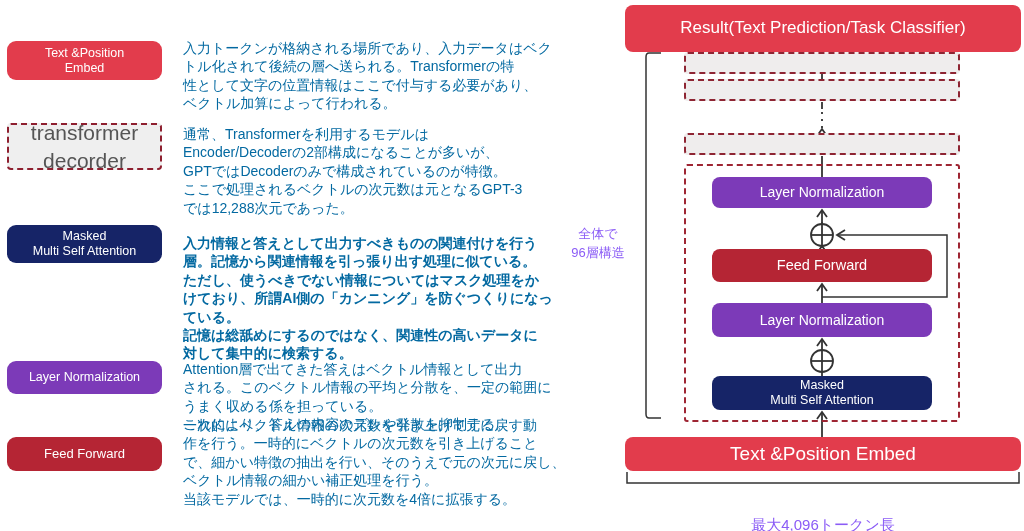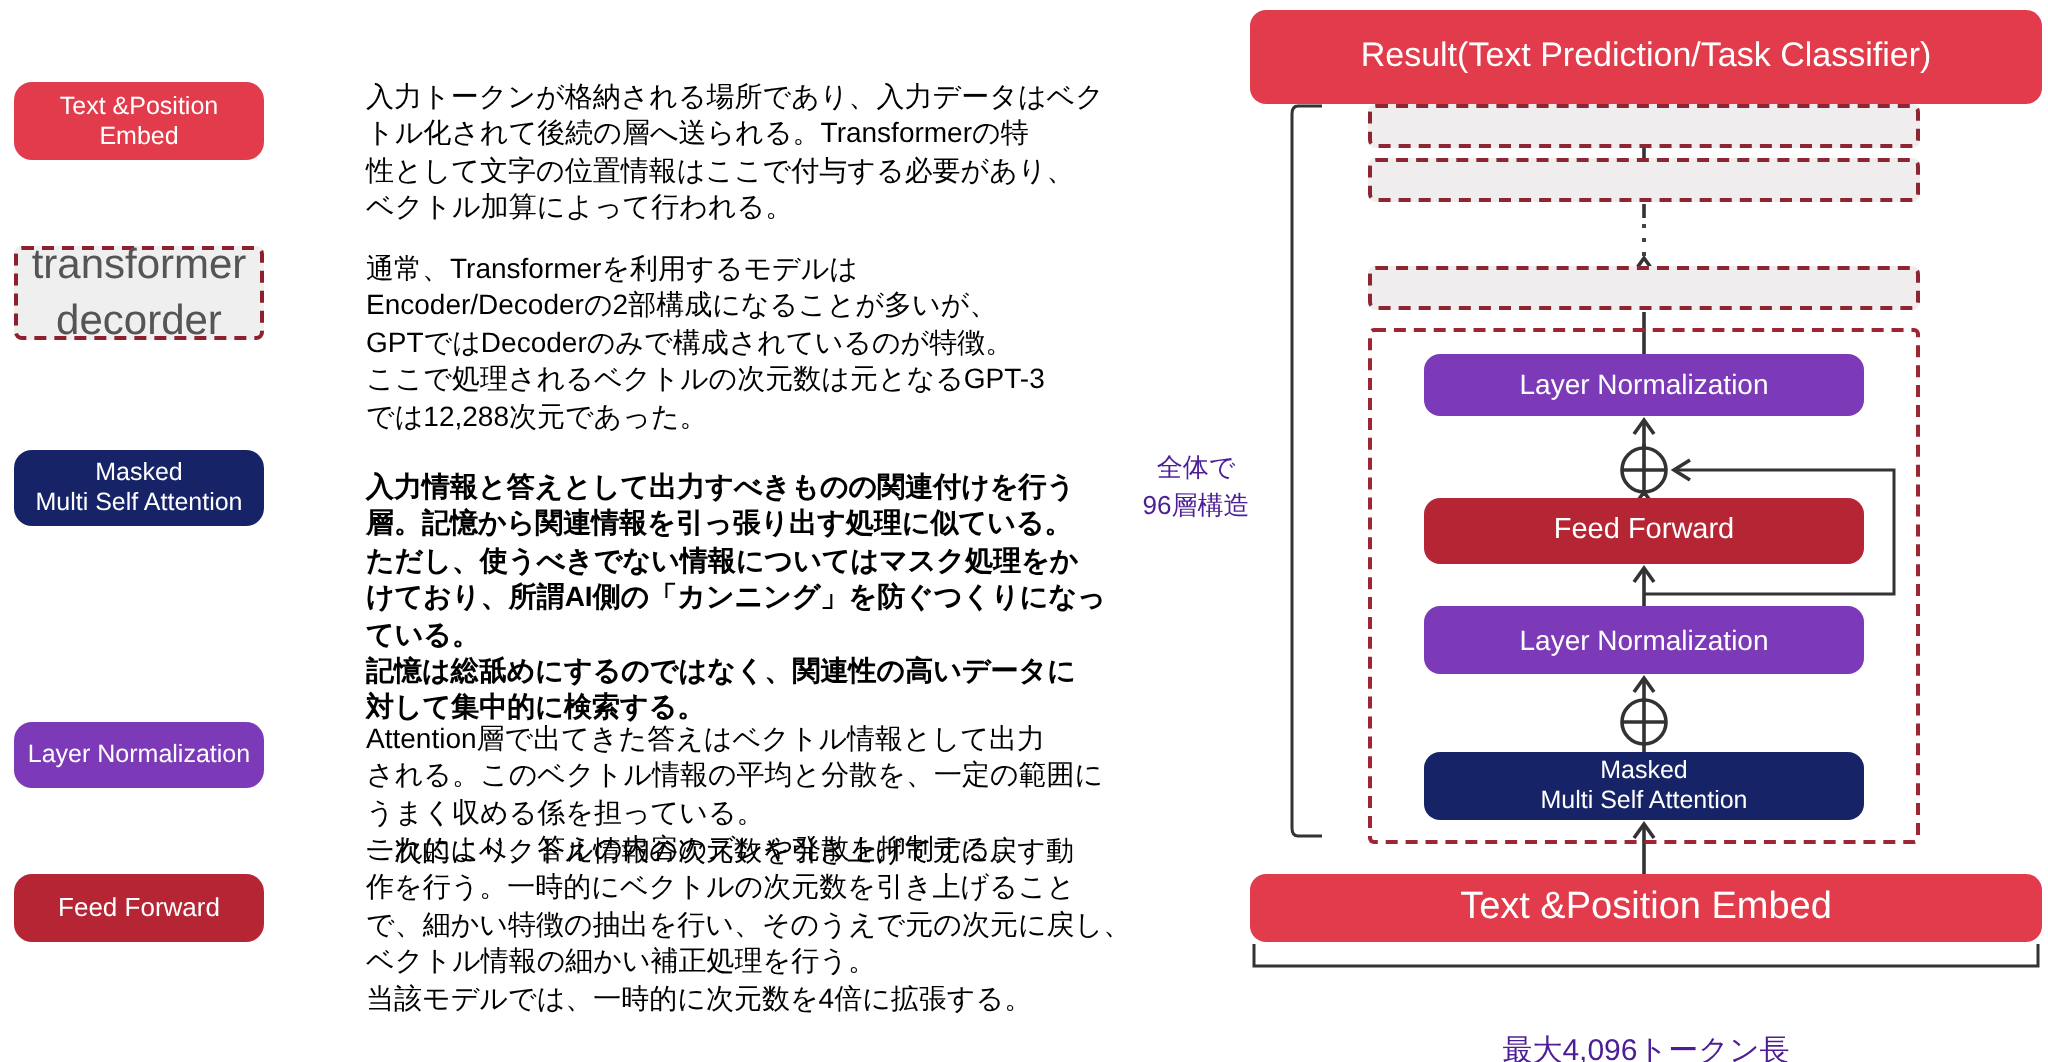--- a/index.html
+++ b/index.html
@@ -1,38 +1,38 @@
 <!DOCTYPE html>
 <html><head>
 <meta charset="utf-8">
 <style>
   * { margin: 0; padding: 0; box-sizing: border-box; }
   html, body { width: 1024px; height: 531px; background: #ffffff; }
   body { font-family: "Liberation Sans", "DejaVu Sans", sans-serif; position: relative; overflow: hidden; }
 
   
   .tag {
-    position: absolute; left: 7px; width: 125px;
+    position: absolute; left: 7px; width: 155px;
     display: flex; align-items: center; justify-content: center;
     text-align: center; color: #ffffff; white-space: pre-line;
     border-radius: 9px; line-height: 1.18; z-index: 2;
   }
   .tag.red     { background: #e23c4c; font-size: 12.5px; }
   .tag.navy    { background: #162467; font-size: 12.5px; }
   .tag.purple  { background: #7c3ab8; font-size: 12.5px; }
   .tag.darkred { background: #b52534; font-size: 13px; }
   .tag.dashed  {
     background: #efefef; color: #555555; font-size: 21px;
     border: 2px dashed #8e1f2f; border-radius: 4px; line-height: 1.3;
   }
 
   
   .desc {
     position: absolute; left: 183px; width: 400px;
-    font-size: 14px; line-height: 18.4px; color: #000000;
+    font-size: 14px; line-height: 18.4px; color: #0369a1;
     white-space: pre-line; letter-spacing: 0px; z-index: 2;
   }
 
   
   .node {
     position: absolute; display: flex; align-items: center; justify-content: center;
     text-align: center; color: #ffffff; border-radius: 8px;
     white-space: pre-line; z-index: 2; line-height: 1.2;
   }
   .node.bigred   { background: #e23c4c; }
@@ -43,21 +43,21 @@
   .ghost {
     position: absolute; left: 684px; width: 276px; height: 22px;
     background: #efeded; border: 2.5px dashed #8e2533; border-radius: 4px; z-index: 2;
   }
   .bigframe {
     position: absolute; left: 684px; top: 164px; width: 276px; height: 258px;
     border: 2.5px dashed #9e2533; border-radius: 3px; background: transparent; z-index: 1;
   }
 
   .sidenote {
-    position: absolute; color: #4c1d95; white-space: pre-line; text-align: center; z-index: 2;
+    position: absolute; color: #8b5cf6; white-space: pre-line; text-align: center; z-index: 2;
   }
   #layers-note { left: 556px; top: 224px; width: 84px; font-size: 13px; line-height: 19px; }
   #token-note  { left: 625px; top: 516px; width: 396px; font-size: 15px; }
 
   svg.wires { position: absolute; left: 0; top: 0; z-index: 0; }
   svg .ln { stroke: #333333; stroke-width: 1.8; fill: none; }
   svg .thin { stroke: #333333; stroke-width: 1.5; fill: none; }
   svg .dots { stroke: #444444; stroke-width: 2; fill: none; stroke-dasharray: 2 5; }
   svg .oplus { stroke: #333333; stroke-width: 1.8; fill: #ffffff; }
 </style>

